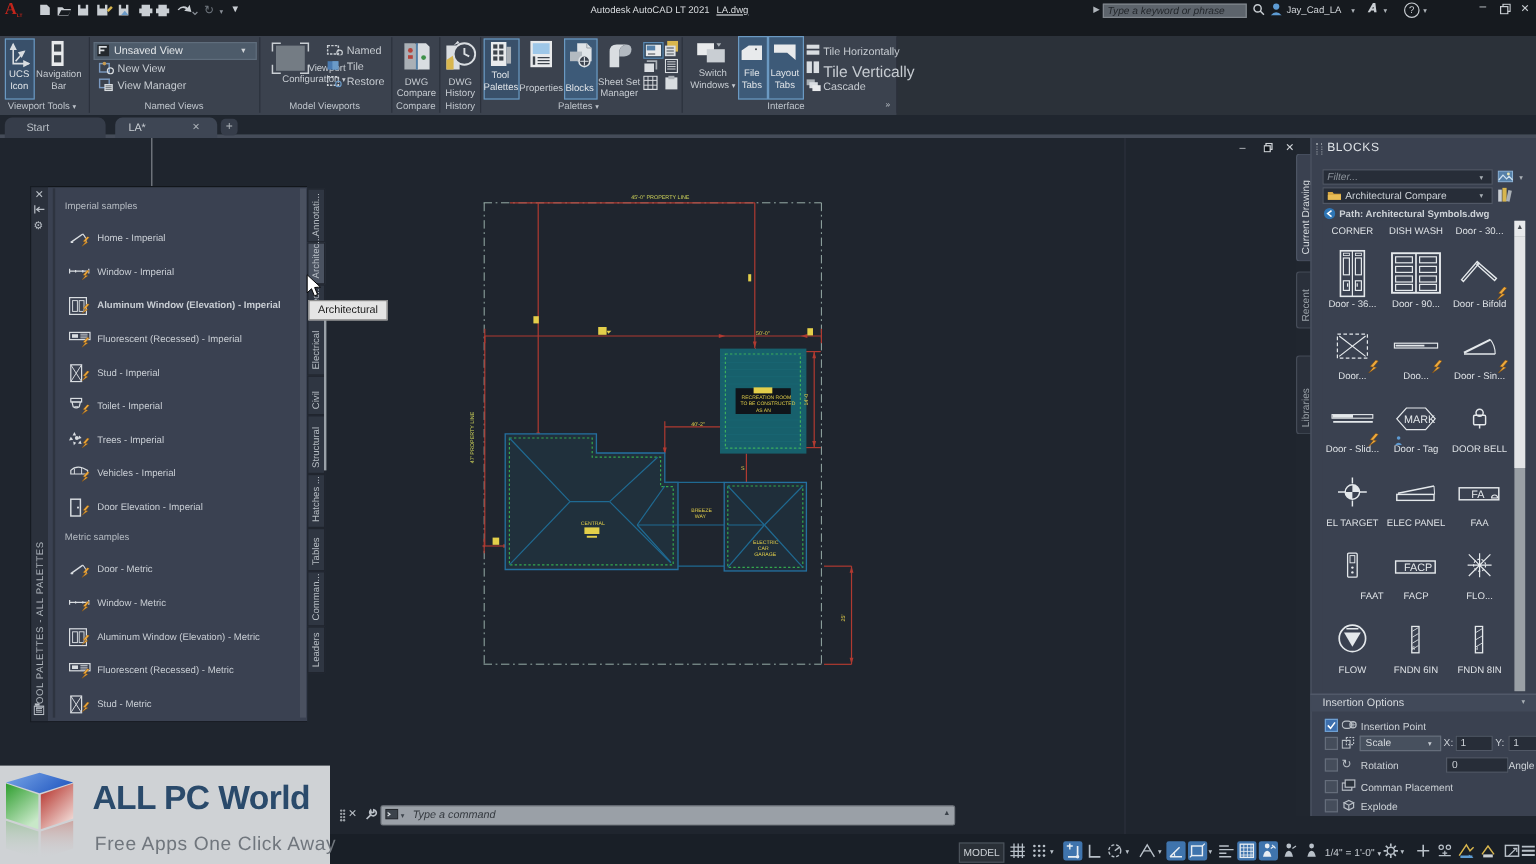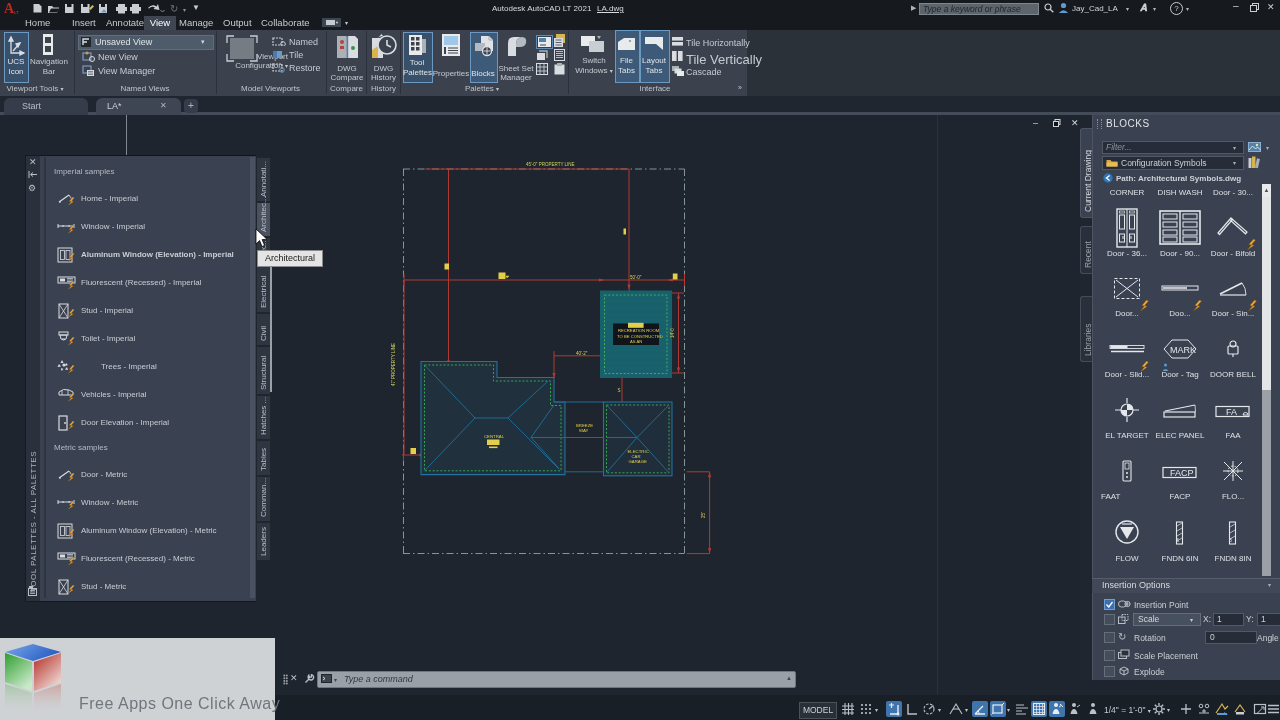--- a/index.html
+++ b/index.html
@@ -64,36 +64,20 @@
 <div class="abs" style="left:1186px;top:5px;font-size:6px;color:#aeb4ba;">▾</div>
 <div class="abs" style="left:1233px;top:0px;width:10px;height:14px;color:#c9ced3;font-size:10px;">–</div>
 <div class="abs" style="left:1250px;top:3px;width:8px;height:8px;">
       <svg width="9" height="9">
         <rect x="2.5" y="0.5" width="6" height="6" fill="none" stroke="#c9ced3"></rect>
         <rect x="0.5" y="2.5" width="6" height="6" fill="#161a1f" stroke="#c9ced3"></rect>
       </svg>
     </div>
 <div class="abs" style="left:1267px;top:2px;color:#c9ced3;font-size:9px;">✕</div>
 
-<div class="abs" id="menurow" style="left:0;top:16px;width:1280px;height:14px;font-size:9.5px;color:#c6cbd1;">
-  <span style="position:absolute;left:25px;top:1px;">Home</span>
-  <span style="position:absolute;left:72px;top:1px;">Insert</span>
-  <span style="position:absolute;left:106px;top:1px;">Annotate</span>
-  <span style="position:absolute;left:144px;top:0px;width:32px;height:14px;background:#3d4651;color:#fff;text-align:center;line-height:14px;">View</span>
-  <span style="position:absolute;left:179px;top:1px;">Manage</span>
-  <span style="position:absolute;left:223px;top:1px;">Output</span>
-  <span style="position:absolute;left:261px;top:1px;">Collaborate</span>
-  <span style="position:absolute;left:322px;top:2px;width:19px;height:9px;background:#3d4651;">
-        <svg width="19" height="9">
-          <rect x="4" y="2" width="9" height="5" fill="#c6cbd1"></rect>
-          <circle cx="15" cy="4.5" r="1" fill="#c6cbd1"></circle>
-        </svg>
-      </span>
-  <span style="position:absolute;left:345px;top:3px;font-size:6px;">▾</span>
-</div>
 
 <div class="abs" id="ribbon" style="left:0;top:30px;width:1280px;height:66px;background:#3b424e;"></div>
 <div class="abs" style="left:747px;top:30px;width:533px;height:66px;background:#2b3139;"></div>
 <div class="abs" id="ribbonsep">
   <div class="abs" style="left:74px;top:31px;width:1px;height:63px;background:#2b313c;"></div>
   <div class="abs" style="left:216px;top:31px;width:1px;height:63px;background:#2b313c;"></div>
   <div class="abs" style="left:326px;top:31px;width:1px;height:63px;background:#2b313c;"></div>
   <div class="abs" style="left:366px;top:31px;width:1px;height:63px;background:#2b313c;"></div>
   <div class="abs" style="left:400px;top:31px;width:1px;height:63px;background:#2b313c;"></div>
   <div class="abs" style="left:568px;top:31px;width:1px;height:63px;background:#2b313c;"></div>
@@ -586,21 +570,21 @@
               <path d="M10 8 l1 3 l-3 -0.5 z"></path>
               <circle cx="7" cy="6" r="1.6"></circle>
             </g>
           </svg>
         </div>
   <div class="abs" style="left:68px;top:365px;">
           <svg width="6.5" height="8.5" viewBox="0 0 7 9.4">
             <path d="M5.2 0 L1.2 4.6 L3.4 5.2 L0 9.4 L5.8 5.4 L3.6 4.8 L7 0.8 Z" fill="#eda93c" stroke="#7a4a10" stroke-width="0.4"></path>
           </svg>
         </div>
-  <div class="abs" style="left:81px;top:362px;margin-left:20px;">Trees - Imperial</div>
+  <div class="abs" style="left:81px;top:362px;">Trees - Imperial</div>
   <div class="abs" style="left:57px;top:387px;">
           <svg width="19" height="11">
             <path d="M2 8 V5 Q6 1 12 3 L16 5 V8 Z" fill="none" stroke="#d9dde1" stroke-width="1"></path>
             <path d="M5 8 V3.5 M11 8 V3" stroke="#d9dde1" stroke-width="0.8"></path>
           </svg>
         </div>
   <div class="abs" style="left:68px;top:393px;">
           <svg width="6.5" height="8.5" viewBox="0 0 7 9.4">
             <path d="M5.2 0 L1.2 4.6 L3.4 5.2 L0 9.4 L5.8 5.4 L3.6 4.8 L7 0.8 Z" fill="#eda93c" stroke="#7a4a10" stroke-width="0.4"></path>
           </svg>
@@ -738,21 +722,21 @@
         </svg>
       </div>
   <div class="abs" style="left:1266px;top:144px;font-size:6px;color:#aab0b6;">▾</div>
   <div class="abs" style="left:1102px;top:156px;width:140px;height:12px;background:#272d38;border:1px solid #515866;"></div>
   <div class="abs" style="left:1106px;top:158px;">
         <svg width="12" height="9">
           <path d="M0.5 2 h4 l1 1.5 h6 v5 h-11 z" fill="#d8a843"></path>
           <path d="M0.5 4.5 h11 v4 h-11 z" fill="#e8bc56"></path>
         </svg>
       </div>
-  <div class="abs" style="left:1121px;top:158px;font-size:8.5px;color:#ccd1d6;">Configuration Symbols</div>
+  <div class="abs" style="left:1121px;top:158px;font-size:8.5px;color:#ccd1d6;">Architectural Compare</div>
   <div class="abs" style="left:1233px;top:159px;font-size:6px;color:#aab0b6;">▾</div>
   <div class="abs" style="left:1248px;top:156px;">
         <svg width="14" height="13">
           <rect x="0.5" y="2" width="3" height="10" fill="#c9ced3"></rect>
           <rect x="4" y="0.5" width="3.5" height="11.5" fill="#d8b64e"></rect>
           <rect x="8" y="2.5" width="3" height="9.5" fill="#aab0b6" transform="rotate(12 9.5 7)"></rect>
         </svg>
       </div>
   <div class="abs" style="left:1103px;top:173px;">
         <svg width="10" height="10">
@@ -869,21 +853,21 @@
           <path d="M32 1 L32.5 8" stroke="#e4e8eb" stroke-width="0.8"></path>
         </svg>
       </div>
   <div class="abs" style="left:1215px;top:405px;">
         <svg width="36" height="13">
           <rect x="1" y="1.5" width="33" height="10" fill="none" stroke="#e4e8eb" stroke-width="1.2"></rect>
           <text x="11" y="10" font-size="9" fill="#e4e8eb" font-family="Liberation Sans">FA</text>
           <path d="M28 10 a2.5 2.5 0 0 1 5 0 z" fill="none" stroke="#e4e8eb"></path>
         </svg>
       </div>
-  <div class="abs" style="left:1101px;top:492px;width:52px;text-align:left;font-size:8px;color:#dde1e5;white-space:nowrap;">FAAT</div>
+  <div class="abs" style="left:1101px;top:492px;width:52px;text-align:right;font-size:8px;color:#dde1e5;white-space:nowrap;">FAAT</div>
   <div class="abs" style="left:1154px;top:492px;width:52px;text-align:center;font-size:8px;color:#dde1e5;white-space:nowrap;">FACP</div>
   <div class="abs" style="left:1207px;top:492px;width:52px;text-align:center;font-size:8px;color:#dde1e5;white-space:nowrap;">FLO...</div>
   <div class="abs" style="left:1122px;top:460px;">
         <svg width="10" height="22">
           <rect x="1" y="1" width="8" height="20" rx="1" fill="none" stroke="#e4e8eb" stroke-width="1.1"></rect>
           <rect x="3" y="3" width="4" height="6" fill="none" stroke="#e4e8eb" stroke-width="0.8"></rect>
           <circle cx="5" cy="13" r="1" fill="#e4e8eb"></circle>
           <circle cx="5" cy="17" r="1" fill="#e4e8eb"></circle>
         </svg>
       </div>
@@ -990,21 +974,21 @@
   <div class="abs" style="left:1134px;top:633px;font-size:8.5px;color:#ccd1d6;">Rotation</div>
   <div class="abs" style="left:1205px;top:631px;width:46px;height:11px;background:#272d38;border:1px solid #515866;font-size:8.5px;color:#ccd1d6;padding-left:4px;line-height:11px;">0</div>
   <div class="abs" style="left:1257px;top:633px;font-size:8.5px;color:#ccd1d6;">Angle</div>
   <div class="abs" style="left:1104px;top:650px;width:9px;height:9px;background:#454d5b;border:1px solid #656d7b;"></div>
   <div class="abs" style="left:1118px;top:649px;">
         <svg width="13" height="11">
           <rect x="0.5" y="3.5" width="8" height="6" fill="none" stroke="#b9bfc6"></rect>
           <rect x="3" y="1" width="8" height="6" fill="#2b323c" stroke="#b9bfc6"></rect>
         </svg>
       </div>
-  <div class="abs" style="left:1134px;top:651px;font-size:8.5px;color:#ccd1d6;">Scale Placement</div>
+  <div class="abs" style="left:1134px;top:651px;font-size:8.5px;color:#ccd1d6;">Comman Placement</div>
   <div class="abs" style="left:1104px;top:666px;width:9px;height:9px;background:#454d5b;border:1px solid #656d7b;"></div>
   <div class="abs" style="left:1118px;top:665px;">
         <svg width="12" height="11">
           <path d="M2 4 L6 2 L10 4 L6 6 Z" fill="none" stroke="#b9bfc6"></path>
           <path d="M2 4 V8 L6 10 V6 M10 4 V8 L6 10" fill="none" stroke="#b9bfc6"></path>
         </svg>
       </div>
   <div class="abs" style="left:1134px;top:667px;font-size:8.5px;color:#ccd1d6;">Explode</div>
   </div>
 
@@ -1209,15 +1193,16 @@
             <stop offset="0" stop-color="#cc9a94" stop-opacity="0.8"></stop>
             <stop offset="1" stop-color="#cfd2d5" stop-opacity="0"></stop>
           </linearGradient>
     </defs>
     <polygon points="1,10 29,2 57,10 29,19" fill="url(#lb)"></polygon>
     <polygon points="1,11 28,20 28,49 1,40" fill="url(#lg)"></polygon>
     <polygon points="30,20 57,11 57,40 30,49" fill="url(#lr)"></polygon>
     <polygon points="1,42 28,51 28,74 1,65" fill="url(#lgr)"></polygon>
     <polygon points="30,51 57,42 57,65 30,74" fill="url(#lrr)"></polygon>
   </svg>
+  <div class="abs" style="left:77px;top:11px;font-size:28px;font-weight:bold;color:#2a4a6b;letter-spacing:-0.5px;">ALL PC World</div>
   <div class="abs" style="left:79px;top:57px;font-size:16px;color:#70767d;letter-spacing:0.5px;">Free Apps One Click Away</div>
 </div>
 </div>
 
 </body></html>

